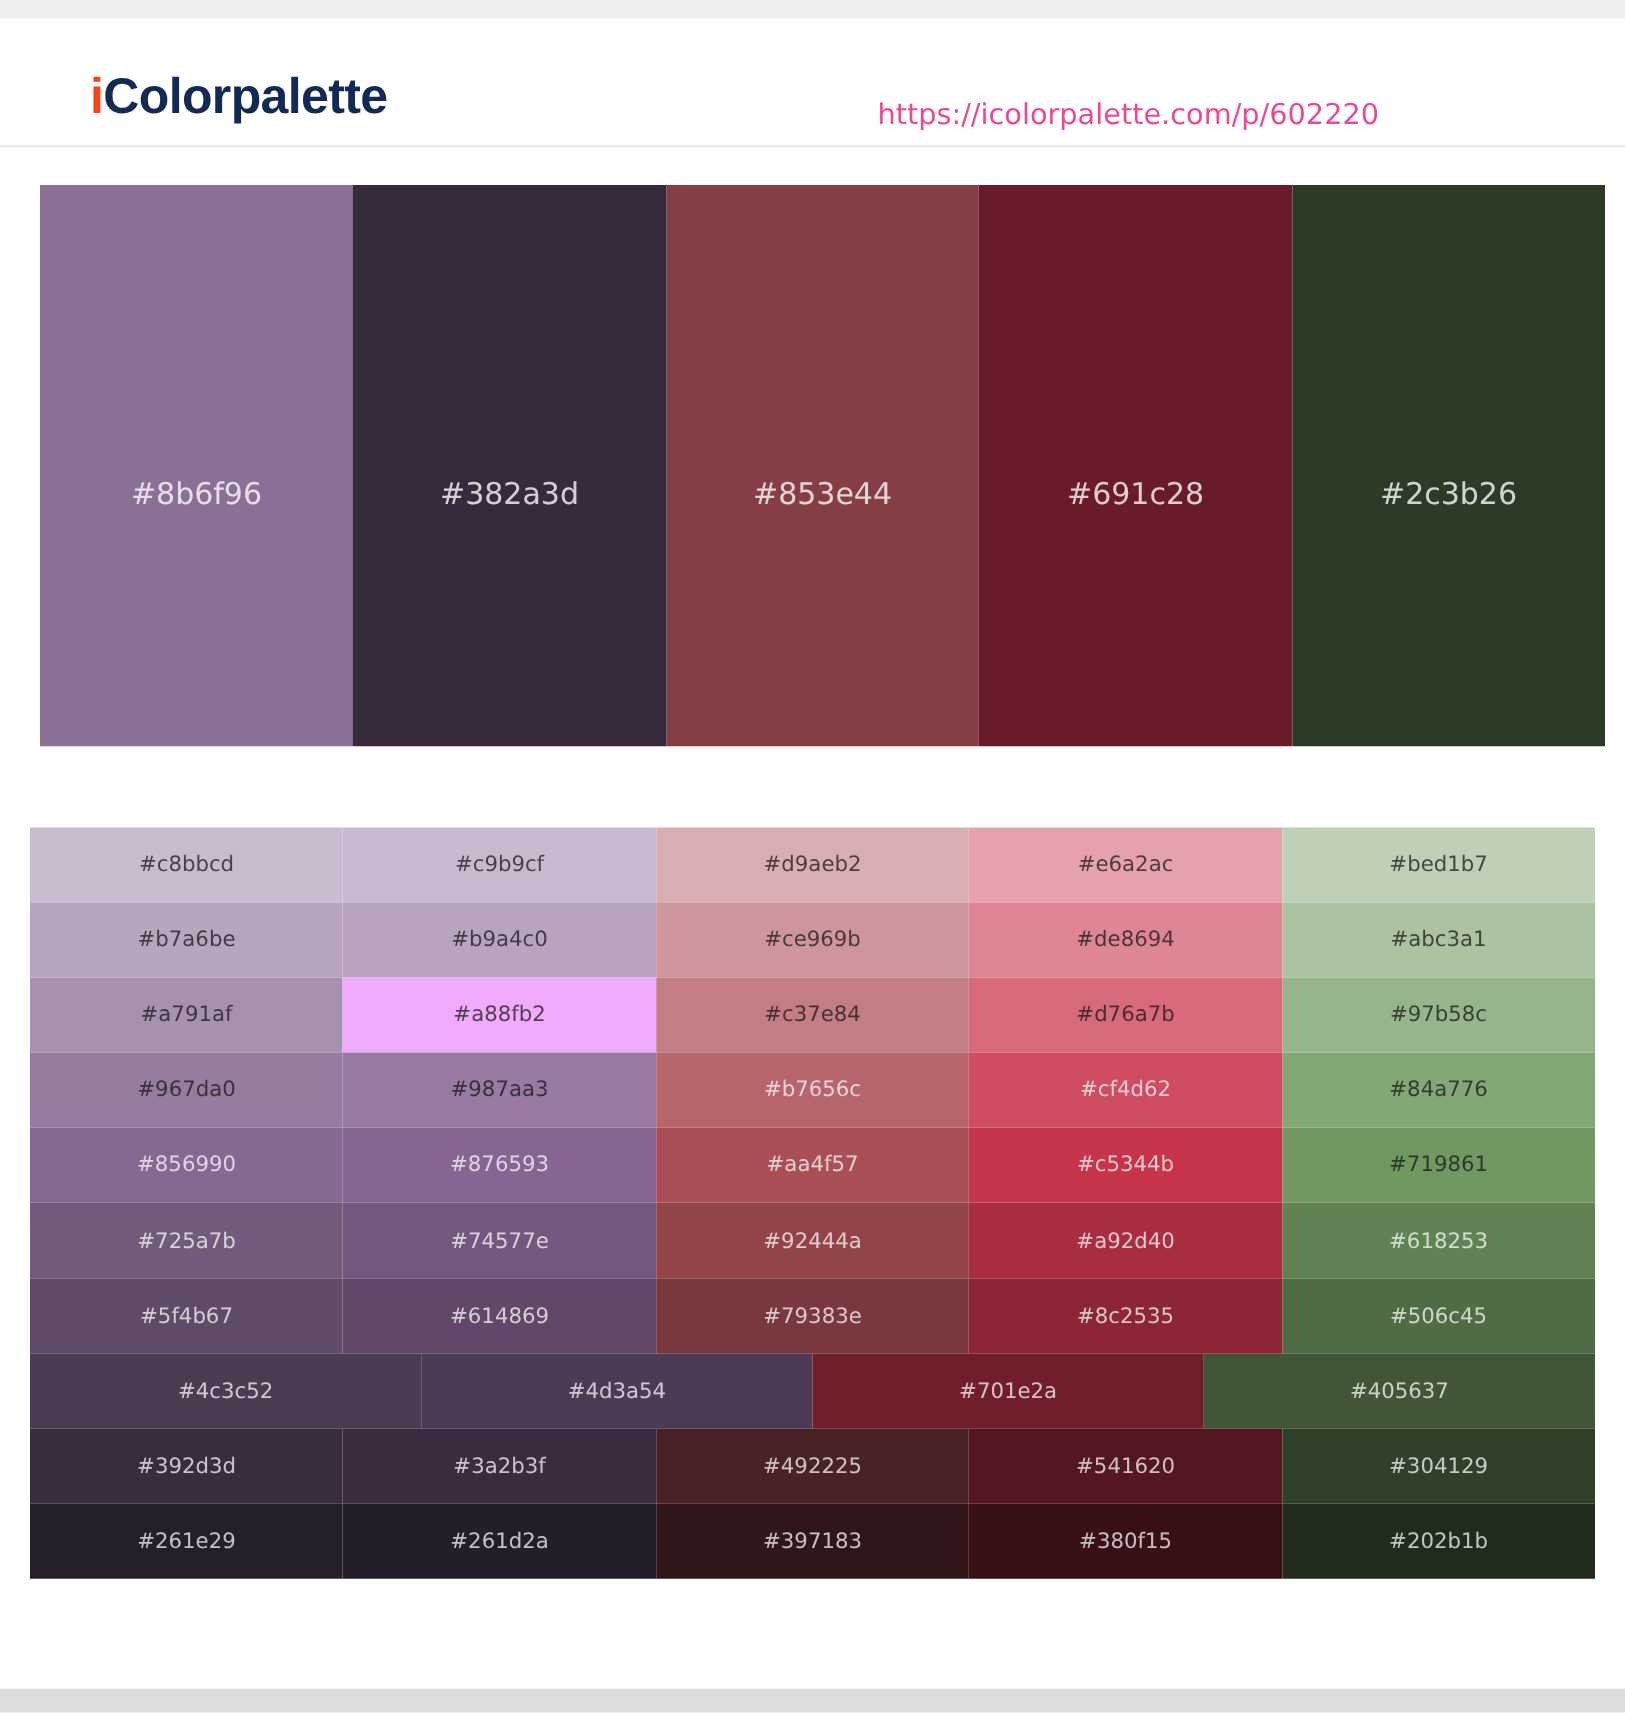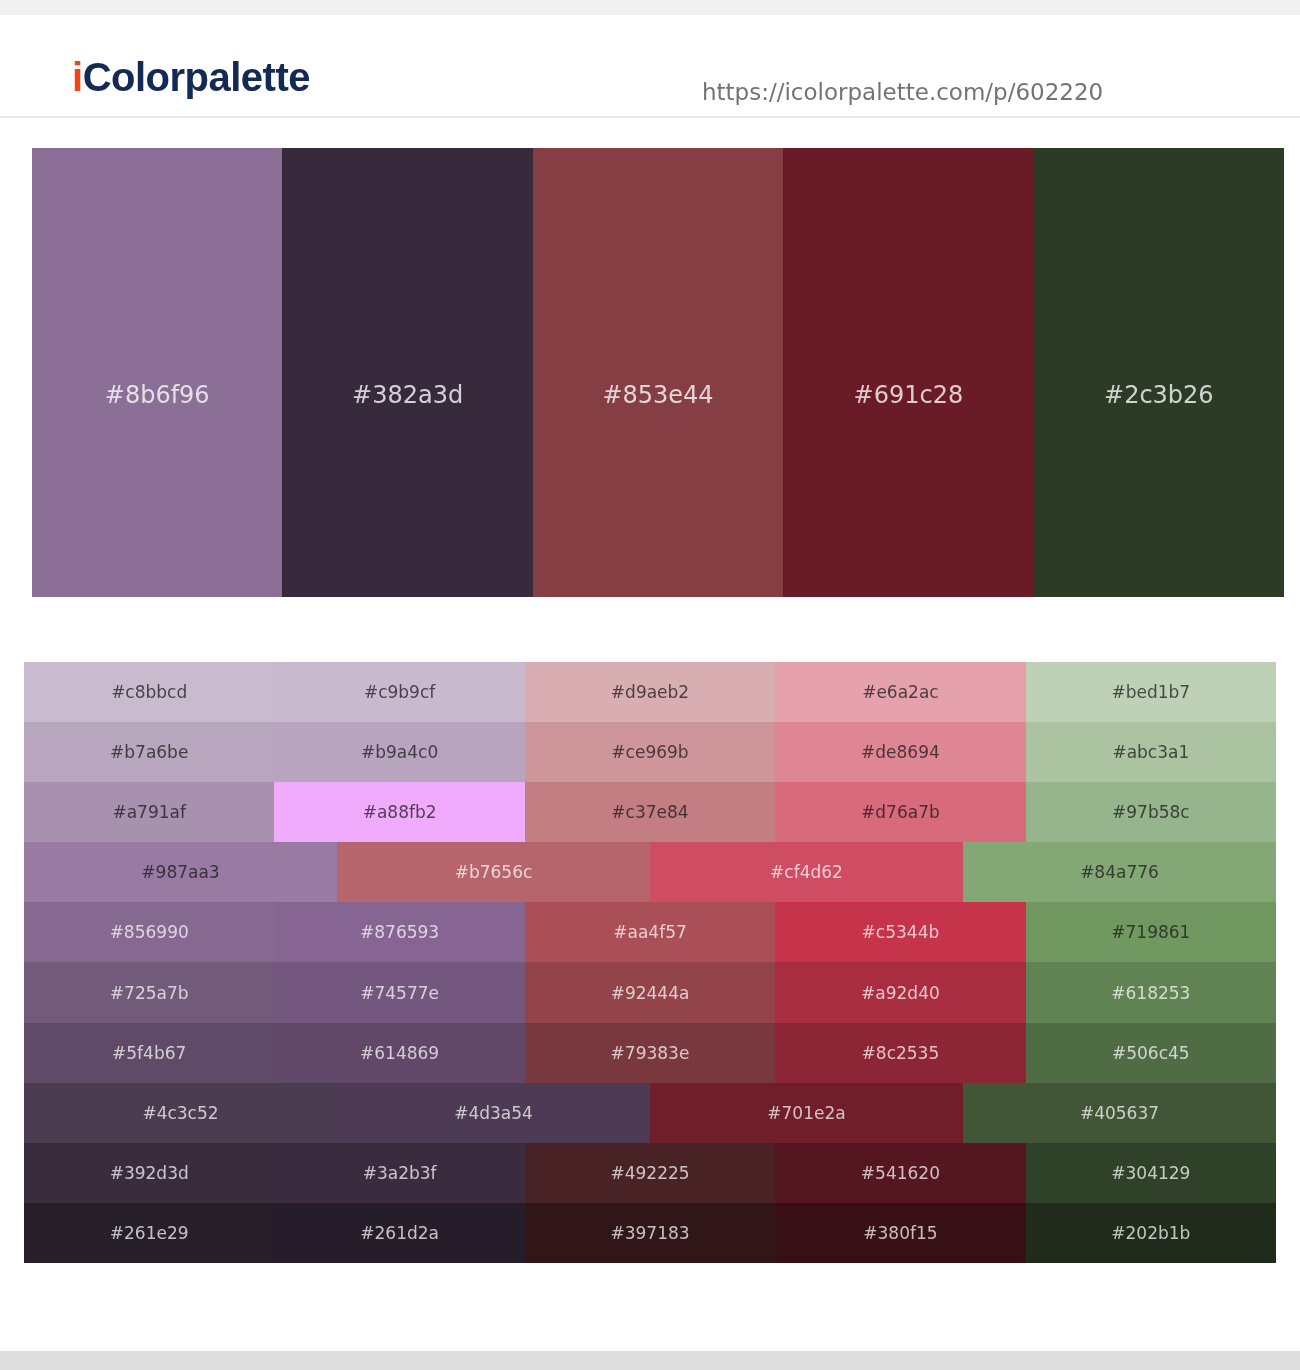--- a/index.html
+++ b/index.html
@@ -45,21 +45,21 @@
     white-space: nowrap;
   }
   .logo .logo-i { color: #f4451a; }
   .logo .logo-rest { color: #132a55; }
 
   .page-url {
     position: absolute;
     left: 702px;
     top: 62px;
     font-size: 23px;
-    color: #737373;
+    color: #ec4899;
     line-height: 30px;
     white-space: nowrap;
     font-family: "DejaVu Sans", sans-serif;
   }
 
   
   .main-swatches {
     position: absolute;
     left: 32px;
     top: 148px;
@@ -200,20 +200,23 @@
         <div class="shade-label dark-text">#c37e84</div>
       </div>
       <div class="shade-cell" style="background: rgb(215, 106, 123);">
         <div class="shade-label dark-text">#d76a7b</div>
       </div>
       <div class="shade-cell" style="background: rgb(151, 181, 140);">
         <div class="shade-label dark-text">#97b58c</div>
       </div>
     </div>
     <div class="shade-row">
+      <div class="shade-cell" style="background: rgb(150, 125, 160);">
+        <div class="shade-label dark-text">#967da0</div>
+      </div>
       <div class="shade-cell" style="background: rgb(152, 122, 163);">
         <div class="shade-label dark-text">#987aa3</div>
       </div>
       <div class="shade-cell" style="background: rgb(183, 101, 108);">
         <div class="shade-label light-text">#b7656c</div>
       </div>
       <div class="shade-cell" style="background: rgb(207, 77, 98);">
         <div class="shade-label light-text">#cf4d62</div>
       </div>
       <div class="shade-cell" style="background: rgb(132, 167, 118);">

